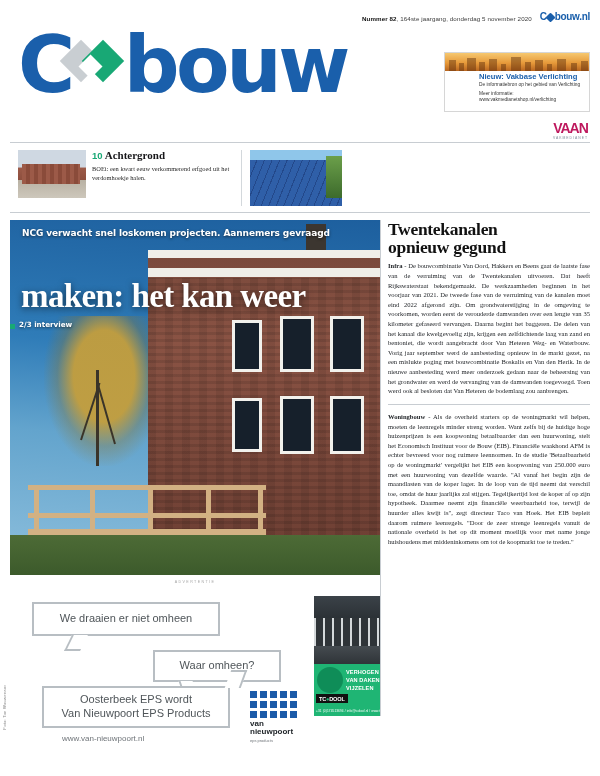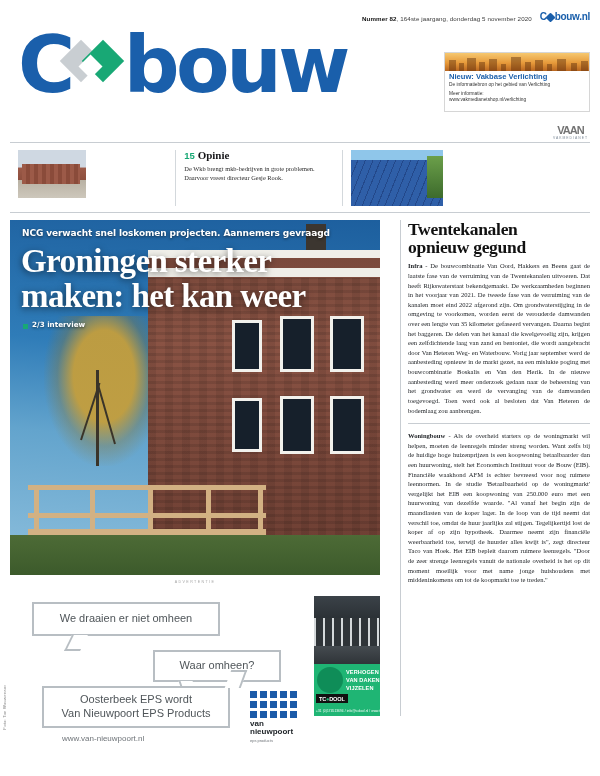--- a/index.html
+++ b/index.html
@@ -65,29 +65,29 @@
   }
   .vakbase .img {
     height:18px;
     background:
       linear-gradient(180deg,#f6c870 0%, #e79a3a 55%, #b8651f 100%);
     position:relative; overflow:hidden;
   }
   .vakbase .img .b {
     position:absolute; bottom:0; background:rgba(90,45,10,.45);
   }
-  .vakbase .txt { padding:2px 4px 0 4px; }
+  .vakbase .txt { padding:2px 4px 0 4px;margin-left:30px; }
   .vakbase .t1 { font-size:7.6px; font-weight:700; color:#1a5fab; line-height:1.1; }
   .vakbase .t2 { font-size:4.8px; color:#333; line-height:1.22; margin-top:1px; }
   .vakbase .t3 { font-size:4.8px; color:#333; line-height:1.22; margin-top:2.5px; }
 
   .vaan {
     position:absolute; right:2px; bottom:2px; text-align:center;
   }
-  .vaan .v1 { font-size:11px; font-weight:800; color:#737373; letter-spacing:-1px; }
+  .vaan .v1 { font-size:14px; font-weight:800; color:#be185d; letter-spacing:-1px; }
   .vaan .v2 { font-size:3.4px; letter-spacing:1px; color:#7e8b99; }
 
   .rule { height:1px; background:#c8cdd2; }
 
   
   .teasers { display:flex; padding:7px 0 6px 0; gap:0; }
   .teaser { display:flex; gap:6px; flex:1; padding:0 8px; }
   .teaser + .teaser { border-left:1px solid #d3d8dc; }
   .teaser .thumb { width:68px; height:48px; flex:none; overflow:hidden; position:relative; }
   .teaser .body { flex:1; min-width:0; }
@@ -115,21 +115,21 @@
     background:
       repeating-linear-gradient(112deg, #2f5fa8 0 6px, #23488a 6px 7px),
       #2a4f8f;
   }
   .thumb.t3::before {
     content:""; position:absolute; right:0; top:6px; width:16px; height:42px;
     background:linear-gradient(180deg,#6b9f4a,#3d6b2c); z-index:2;
   }
 
   
-  .main { display:flex; gap:20px; padding-top:7px; }
+  .main { display:flex; gap:0; padding-top:7px; }
   .col-left { width:370px; flex:none; }
   .col-right { flex:1; padding-left:7px; border-left:1px solid #c8cdd2; }
 
   
   .hero { position:relative; width:370px; height:355px; overflow:hidden; background:#2b6aa0; }
   .hero .sky {
     position:absolute; inset:0;
     background:linear-gradient(185deg,#1d5f9e 0%,#2f7cb8 38%,#63a4cd 62%,#8fc0dd 100%);
   }
   .hero .tree {
@@ -176,21 +176,21 @@
     text-shadow:0 1px 3px rgba(0,0,0,.6);
   }
   .hero .headline {
     position:absolute; top:24px; left:11px; right:6px;
     font-family:"Liberation Serif", serif;
     font-size:33px; font-weight:700; color:#fff; line-height:1.06;
     letter-spacing:-.6px;
     text-shadow:0 2px 7px rgba(0,0,0,.55);
   }
   .hero .refline {
-    position:absolute; top:100px; left:13px;
+    position:absolute; top:100px; left:0;
     display:flex; align-items:flex-end; gap:4px;
     font-family:"DejaVu Sans", sans-serif;
     font-size:7.2px; color:#fff; font-weight:600;
     text-shadow:0 1px 3px rgba(0,0,0,.6);
   }
   .hero .refline .sq { width:5px; height:5px; background:#18a875; display:block; }
   .photocredit {
     position:absolute; left:2px; bottom:46px;
     font-size:4.2px; color:#8d8d8d; writing-mode:vertical-rl; transform:rotate(180deg);
     letter-spacing:.2px;
@@ -346,31 +346,29 @@
       <div class="v2">VAKMEDIANET</div>
     </div>
   </div>
 
   <div class="rule"></div>
 
   <div class="teasers">
 
     <div class="teaser">
       <div class="thumb t1"></div>
-    </div>
-
-    <div class="teaser">
       <div class="body">
         <div class="head">
-          <span class="num">15</span>
-          <span>Opinie</span>
-        </div>
-        <div class="dek">De Wkb brengt mkb-bedrijven in grote problemen. Daarvoor vreest directeur Gesje Rook.</div>
-      </div>
-    </div>
+          <span class="num">10</span>
+          <span>Achtergrond</span>
+        </div>
+        <div class="dek">BOEi: een kwart eeuw verkommerend erfgoed uit het verdomhoekje halen.</div>
+      </div>
+    </div>
+
 
     <div class="teaser" style="flex:1.55">
       <div class="thumb t3" style="width:92px;height:56px"></div>
     </div>
   </div>
 
   <div class="rule"></div>
 
   <div class="main">
 
@@ -403,21 +401,21 @@
           <div class="bar" style="left:62px;top:18px;width:5px;height:52px"></div>
           <div class="bar" style="left:120px;top:18px;width:5px;height:52px"></div>
           <div class="bar" style="left:178px;top:18px;width:5px;height:52px"></div>
           <div class="bar" style="left:230px;top:18px;width:5px;height:52px"></div>
         </div>
 
         <div class="grass"></div>
 
         <div class="kicker">NCG verwacht snel loskomen projecten. Aannemers gevraagd</div>
         <div class="headline">
-          <span>Groningen sterker</span><br>
+          <br>
           <span>maken: het kan weer</span>
         </div>
         <div class="refline">
           <span class="sq"></span>
           <span>2/3 interview</span>
         </div>
       </div>
       <div class="photocredit">Foto: Ton Wouwenaar</div>
 
       <div class="adv-label">ADVERTENTIE</div>

